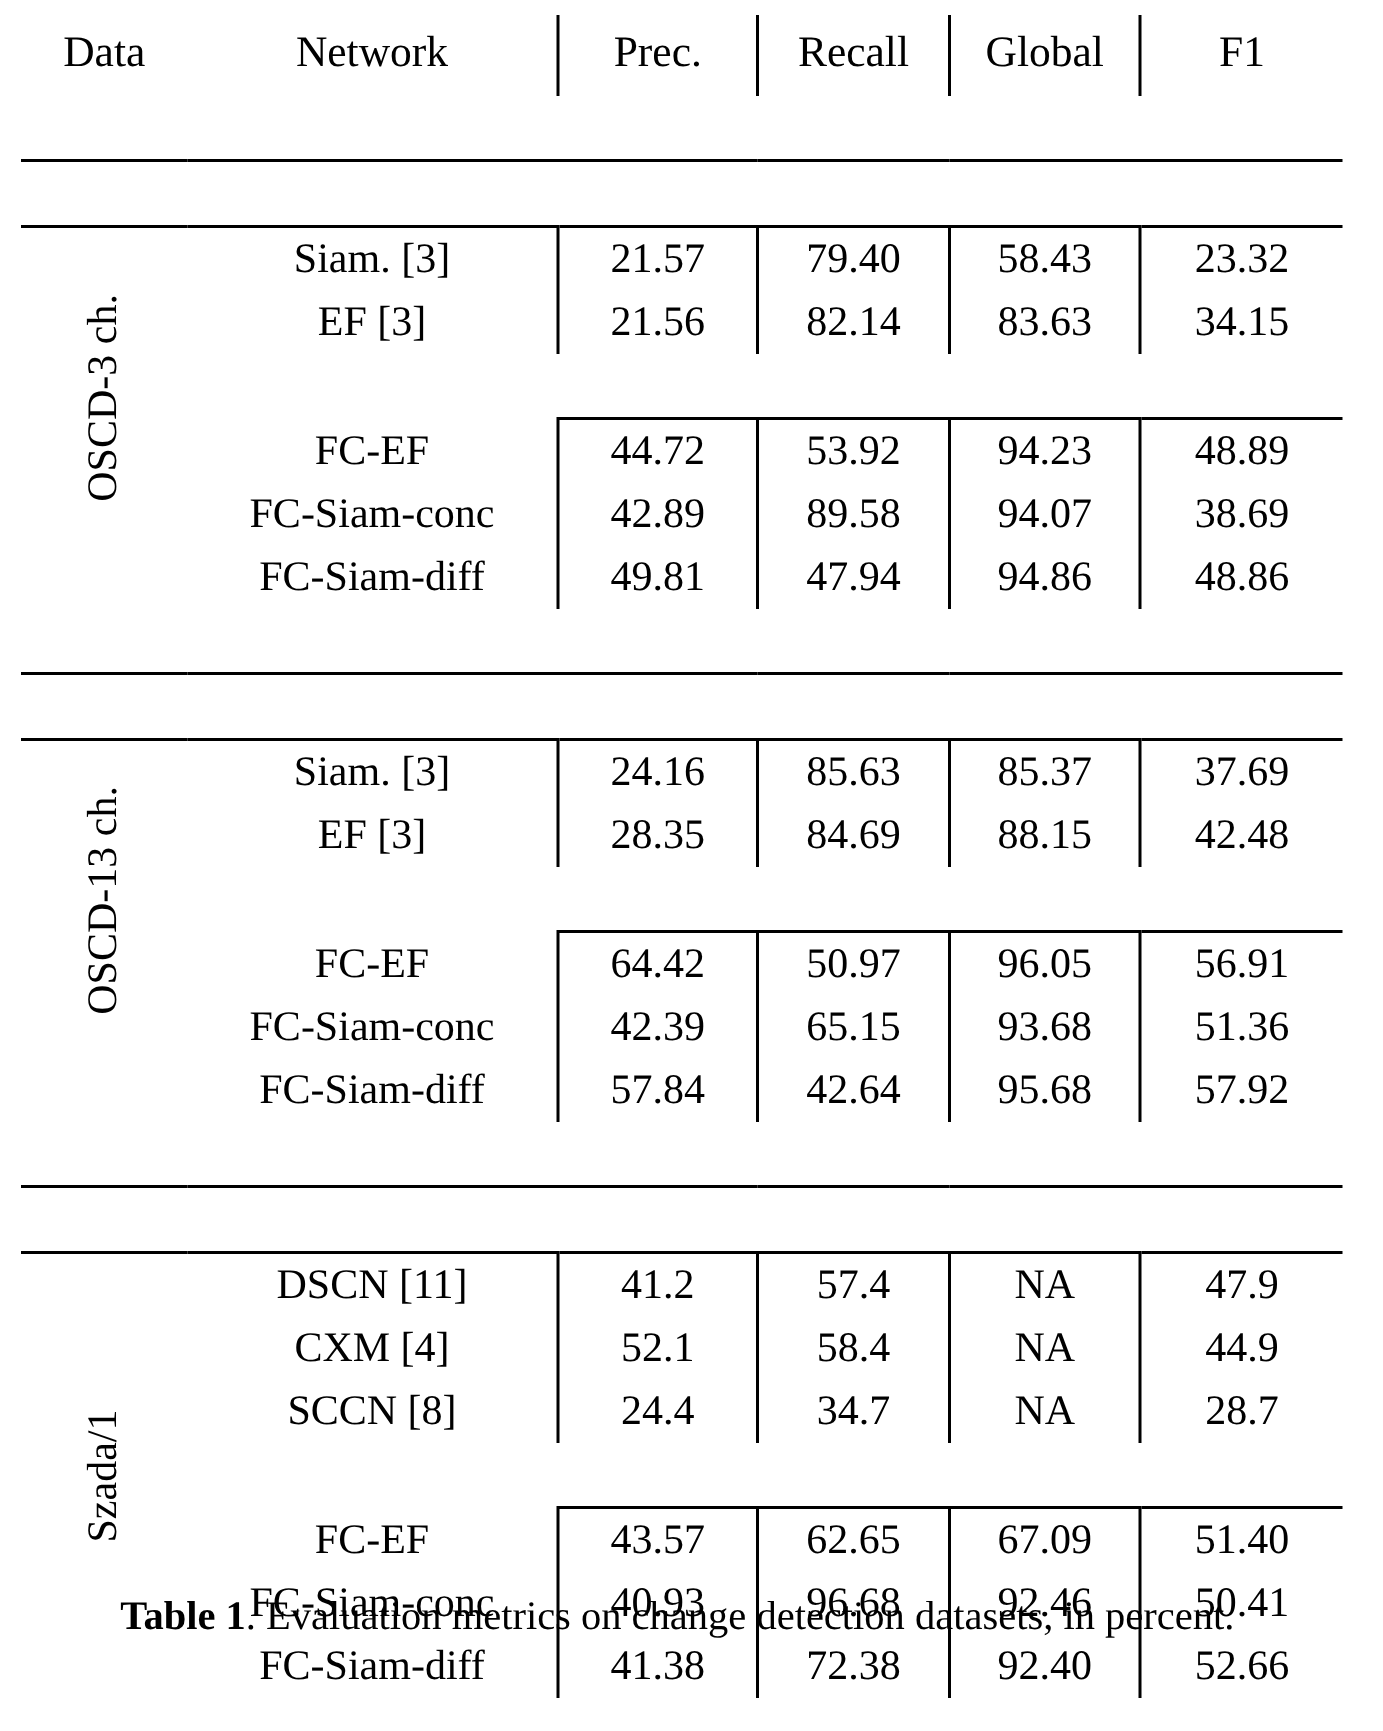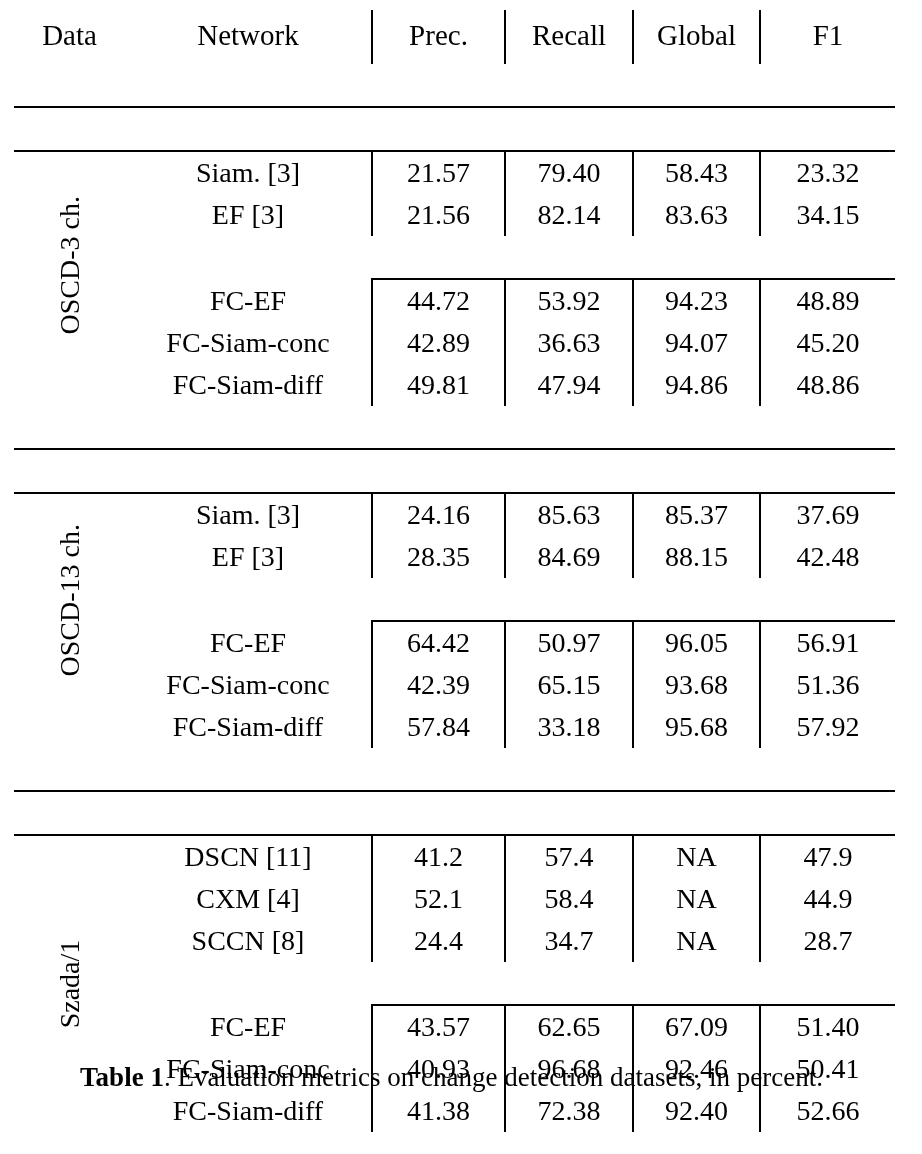--- a/index.html
+++ b/index.html
@@ -166,23 +166,23 @@
           <tr>
             <td>FC-EF</td>
             <td class="vsep-l">44.72</td>
             <td class="vsep-l">53.92</td>
             <td class="vsep-l">94.23</td>
             <td class="vsep-l b">48.89</td>
           </tr>
           <tr>
             <td>FC-Siam-conc</td>
             <td class="vsep-l">42.89</td>
-            <td class="vsep-l">36.63</td>
+            <td class="vsep-l">89.58</td>
             <td class="vsep-l">94.07</td>
-            <td class="vsep-l">45.20</td>
+            <td class="vsep-l">38.69</td>
           </tr>
           <tr>
             <td>FC-Siam-diff</td>
             <td class="vsep-l b">49.81</td>
             <td class="vsep-l">47.94</td>
             <td class="vsep-l b">94.86</td>
             <td class="vsep-l">48.86</td>
           </tr>
           <tr class="rule-dbl-a">
             <td></td>
@@ -235,21 +235,21 @@
           <tr>
             <td>FC-Siam-conc</td>
             <td class="vsep-l">42.39</td>
             <td class="vsep-l">65.15</td>
             <td class="vsep-l">93.68</td>
             <td class="vsep-l">51.36</td>
           </tr>
           <tr>
             <td>FC-Siam-diff</td>
             <td class="vsep-l">57.84</td>
-            <td class="vsep-l">33.18</td>
+            <td class="vsep-l">42.64</td>
             <td class="vsep-l">95.68</td>
             <td class="vsep-l b">57.92</td>
           </tr>
           <tr class="rule-dbl-a">
             <td></td>
             <td></td>
             <td></td>
             <td></td>
             <td></td>
             <td></td>

